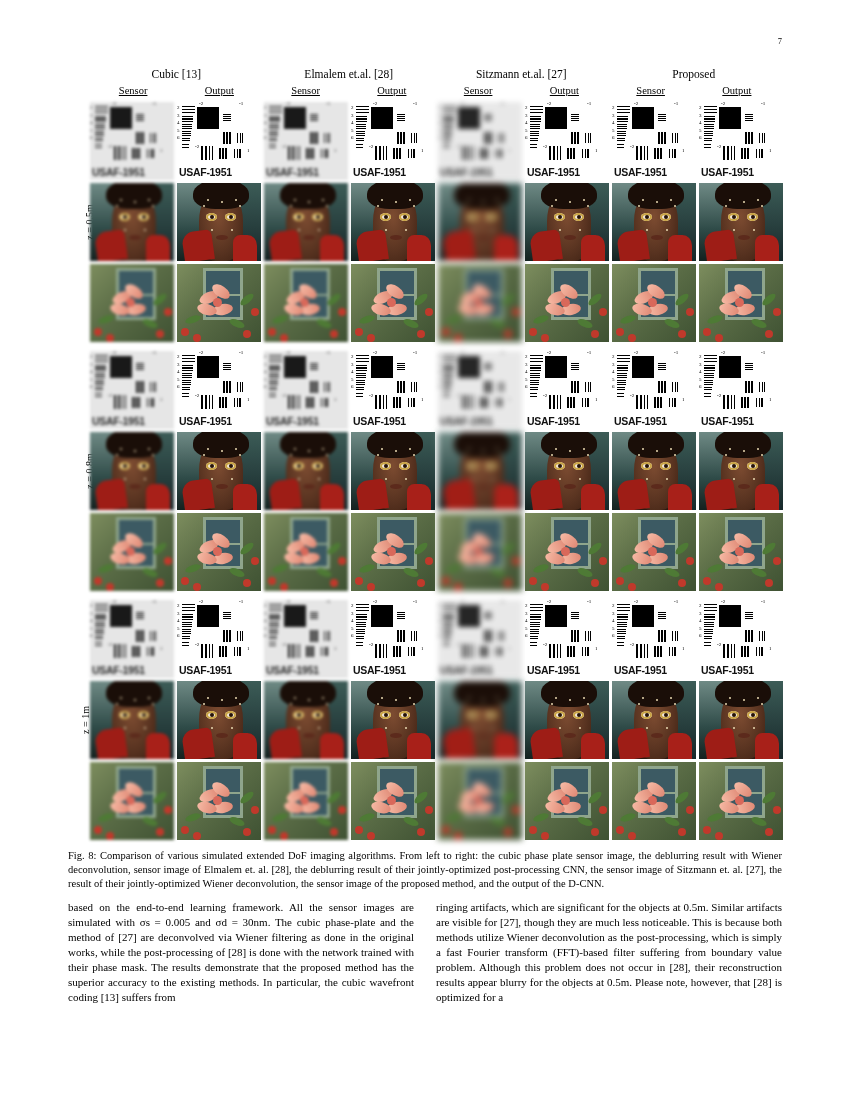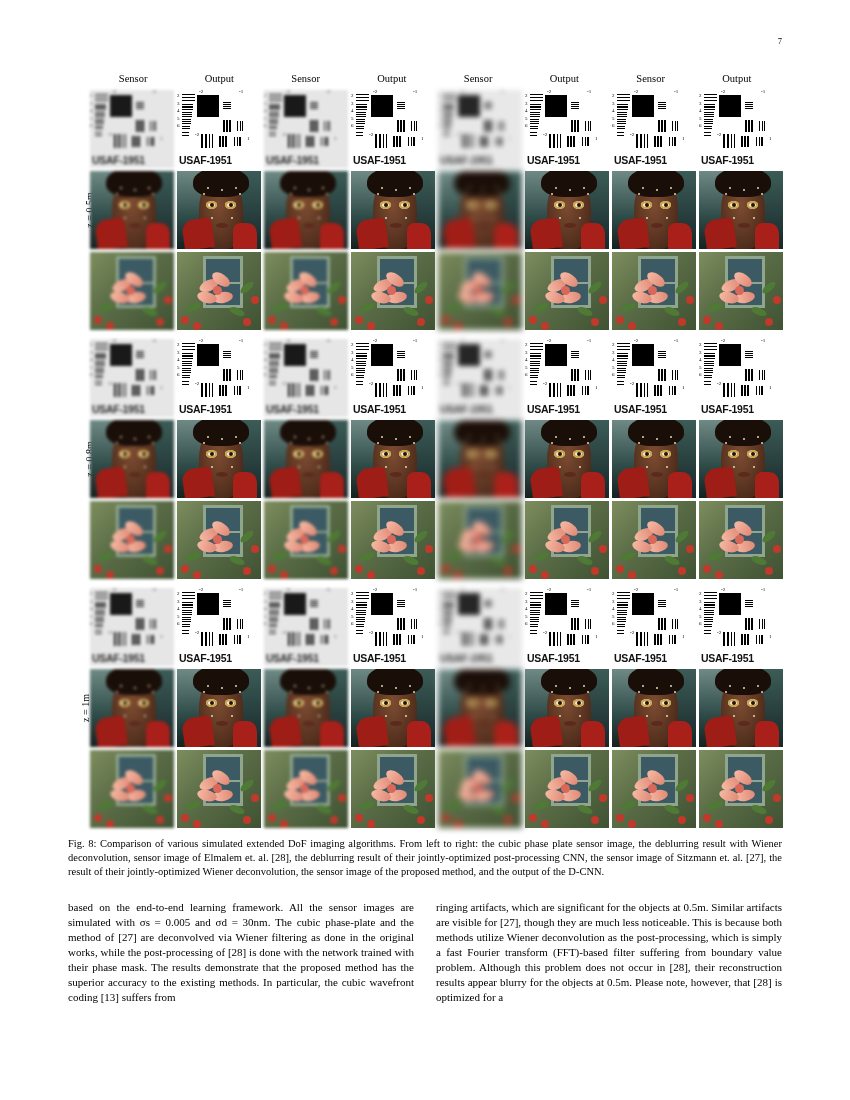--- a/index.html
+++ b/index.html
@@ -5,21 +5,21 @@
   html,body{margin:0;padding:0;background:#fff;}
   body{width:850px;height:1100px;font-family:"Liberation Serif",serif;color:#000;position:relative;overflow:hidden;}
   .page{position:absolute;left:0;top:0;width:850px;height:1100px;}
   .pagenum{position:absolute;right:68px;top:36px;font-size:8.5px;}
 
   .figure{position:absolute;left:68px;top:68px;width:714px;}
 
   .methods{display:flex;width:690px;margin-left:22px;}
   .method{flex:1 1 0;text-align:center;font-size:11.5px;}
   .cols{display:flex;width:690px;margin-left:22px;margin-top:5px;}
-  .col{flex:1 1 0;text-align:center;font-size:10.5px;}
+  .col{flex:1 1 0;text-align:center;font-size:10.5px;text-decoration:underline;}
 
   .grid{position:relative;margin-top:6px;margin-left:22px;width:690px;}
   .rowgroup{position:relative;margin-bottom:9px;}
   .imgrow{display:flex;gap:3px;}
   .cell{width:84px;height:auto;}
 
   
   .usaf{width:84px;height:78px;background:#fff;position:relative;border:0;}
   .usaf .tbox{position:absolute;left:20px;top:5px;width:22px;height:22px;background:#000;}
   .usaf .lbl{position:absolute;font-size:5px;font-family:"Liberation Serif",serif;}
@@ -107,20 +107,26 @@
 </style>
 </head>
 <body>
 
 <div class="page">
 
   <div class="pagenum">7</div>
 
   <div class="figure">
 
+    <div class="methods">
+      <div class="method">Cubic [13]</div>
+      <div class="method">Elmalem et.al. [28]</div>
+      <div class="method">Sitzmann et.al. [27]</div>
+      <div class="method">Proposed</div>
+    </div>
 
     <div class="cols">
       <div class="col">Sensor</div>
       <div class="col">Output</div>
       <div class="col">Sensor</div>
       <div class="col">Output</div>
       <div class="col">Sensor</div>
       <div class="col">Output</div>
       <div class="col">Sensor</div>
       <div class="col">Output</div>

